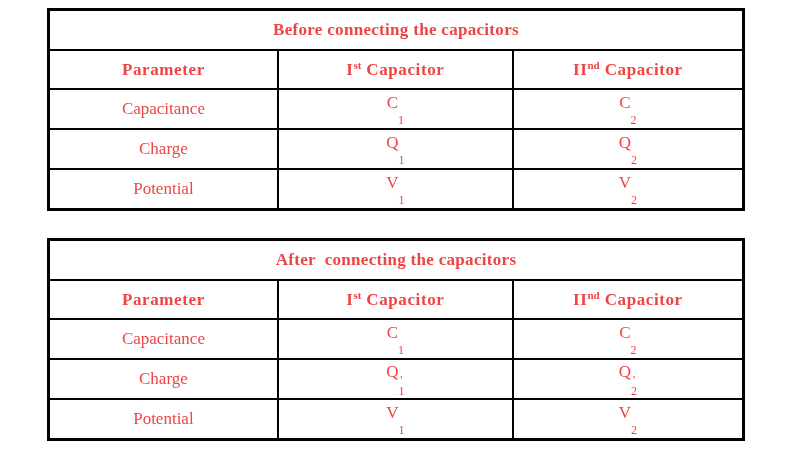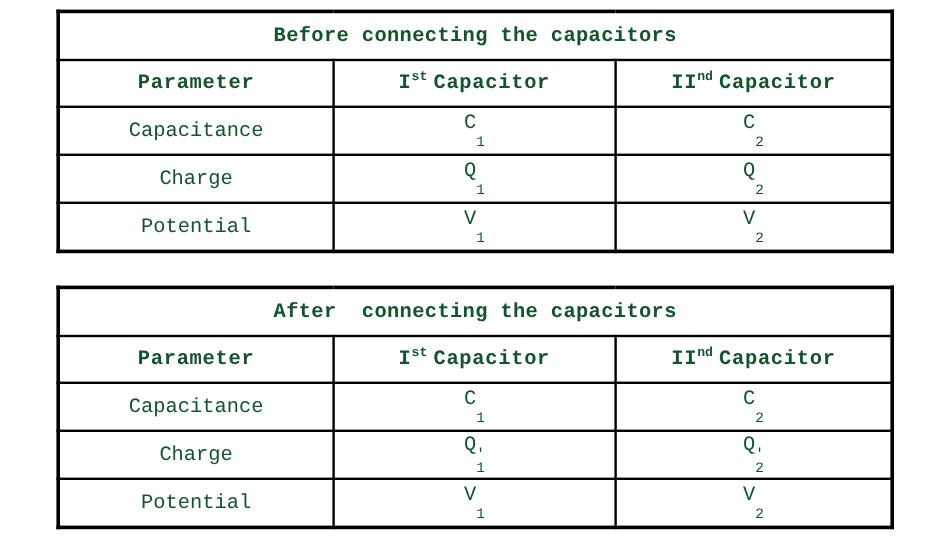--- a/index.html
+++ b/index.html
@@ -1,22 +1,22 @@
 <!DOCTYPE html>
 <html><head>
 <meta charset="utf-8">
 <style>
   html, body { margin: 0; padding: 0; background: #ffffff; }
   .page {
     position: relative;
     width: 764px;
     height: 457px;
     background: #ffffff;
-    font-family: Liberation Mono, monospace;
-    color: #14532d;
+    font-family: Liberation Serif, serif;
+    color: #ef4444;
   }
   table.cap-table {
     position: absolute;
     left: 47px;
     width: 698px;
     border-collapse: collapse;
     table-layout: fixed;
     background: #ffffff;
   }
   table.cap-table { border: 3px solid #000000; }

